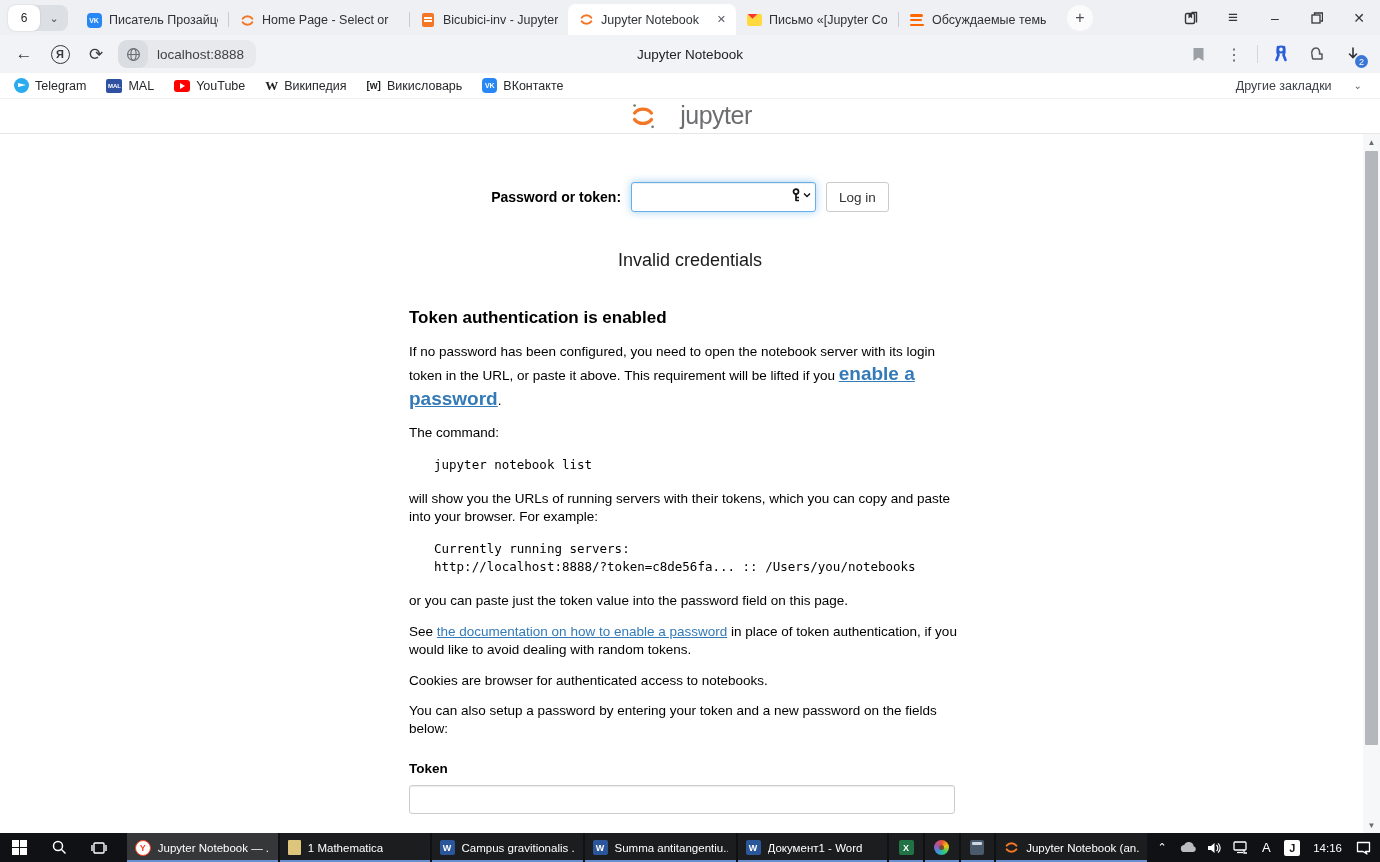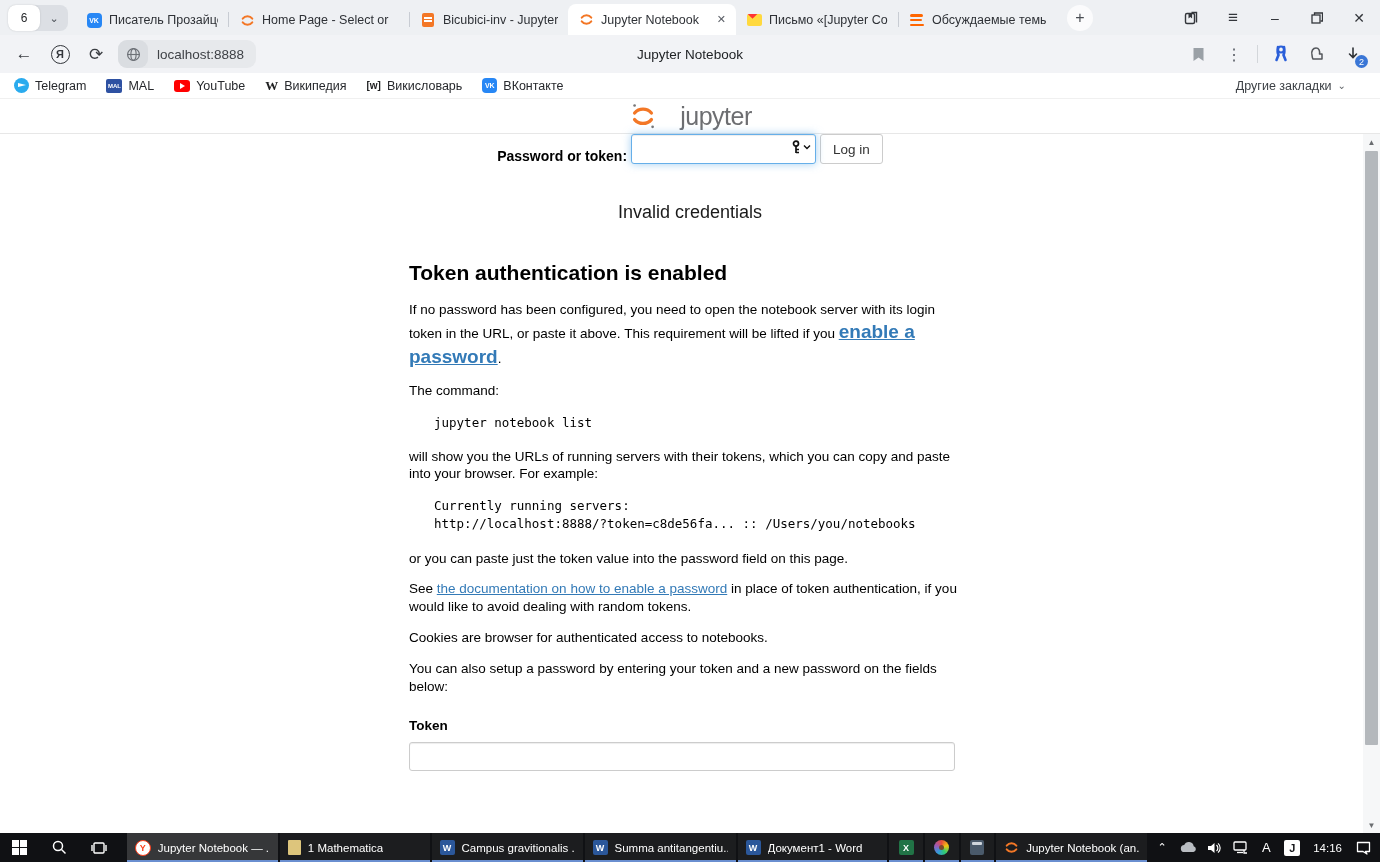--- a/index.html
+++ b/index.html
@@ -46,39 +46,39 @@
 
   .bookmarks-bar { position:absolute; top:73px; left:0; right:0; height:26px; background:#fff; display:flex; align-items:center; padding:0 14px; border-bottom:1px solid #f0f0f0; }
   .bm { display:flex; align-items:center; gap:6px; font-size:12.5px; color:#26282c; margin-right:20px; }
   .tg-ic { width:15px; height:15px; border-radius:50%; background:#2aabee; position:relative; }
   .tg-ic::after { content:""; position:absolute; left:3.5px; top:5px; width:0; height:0; border-left:8px solid #fff; border-top:2.5px solid transparent; border-bottom:2.5px solid transparent; }
   .mal-ic { width:16px; height:14px; background:#2e51a2; border-radius:2px; color:#fff; font-size:6px; font-weight:bold; display:flex; align-items:center; justify-content:center; }
   .yt-ic { width:16px; height:12px; background:#f00; border-radius:3px; position:relative; }
   .yt-ic::after { content:""; position:absolute; left:6px; top:3.2px; width:0; height:0; border-left:5px solid #fff; border-top:3px solid transparent; border-bottom:3px solid transparent; }
   .wiki-ic { font-size:13px; font-weight:bold; color:#202122; font-family:"Liberation Serif", serif; }
   .wikt-ic { font-size:10px; font-weight:bold; color:#202122; }
-  .other-bm { margin-left:auto; margin-right:20px; font-size:12.5px; color:#3c4045; display:flex; align-items:center; gap:6px; }
+  .other-bm { margin-left:auto; margin-right:4px; font-size:12.5px; color:#3c4045; display:flex; align-items:center; gap:22px; }
 
   
   .content { position:absolute; top:99px; left:0; right:0; height:734px; background:#fff; overflow:hidden; }
   .jp-header { height:35px; display:flex; align-items:center; justify-content:center; border-bottom:1px solid #e7e7e7; }
-  .jp-logo { display:flex; align-items:center; gap:22px; }
+  .jp-logo { display:flex; gap:22px; }
   .jp-wordmark { font-size:25px; color:#6d6e71; letter-spacing:-0.5px; }
 
-  .login-row { display:flex; align-items:flex-end; justify-content:center; gap:4px; }
+  .login-row { margin-top:48px; display:flex; align-items:center; justify-content:center; gap:10px; }
   .login-label { font-size:14px; font-weight:bold; color:#000; }
   .pw-input-wrap { position:relative; width:185px; }
   .pw-input { width:185px; height:30px; border:1px solid #66afe9; border-radius:3px; outline:none; box-shadow:0 1px 1px rgba(0,0,0,.075) inset, 0 0 8px rgba(102,175,233,.6); padding:0 40px 0 8px; font-size:13px; }
   .pw-reveal { position:absolute; right:5px; top:6px; display:flex; align-items:center; gap:1px; color:#111; }
   .login-btn { height:30px; padding:0 12px; font-size:13.5px; color:#333; background:#fff; border:1px solid #ccc; border-radius:3px; }
 
   .login-msg { margin-top:38px; text-align:center; font-size:18px; color:#1a1a1a; }
 
   .col { width:560px; margin-left:409px; font-size:13.5px; color:#000; line-height:1.32; }
-  .col h3 { font-size:21px; font-weight:bold; margin-top:36px; margin-bottom:14px; }
+  .col h3 { font-size:17px; font-weight:bold; margin-top:36px; margin-bottom:14px; }
   .col h2 { font-size:20px; font-weight:bold; margin-top:32px; margin-bottom:14px; }
   .col p { margin-bottom:13px; }
   .col pre { font-family:"DejaVu Sans Mono","Liberation Mono",monospace; font-size:12.5px; line-height:1.45; padding-left:25px; margin:14px 0 16px 0; color:#000; }
   .col a { color:#337ab7; text-decoration:underline; font-weight:bold; font-size:19px; }
   .col a.norm { font-weight:normal; font-size:13.5px; }
   .fld-label { font-weight:bold; font-size:13.5px; margin:22px 0 7px 0; }
   .fld-input { width:546px; height:29px; border:1px solid #ccc; border-radius:3px; box-shadow:0 1px 1px rgba(0,0,0,.075) inset; padding:0 8px; font-size:13px; outline:none; }
 
   
   .scrollbar { position:absolute; top:35px; right:0; bottom:0; width:17px; background:#f6f7f8; }

